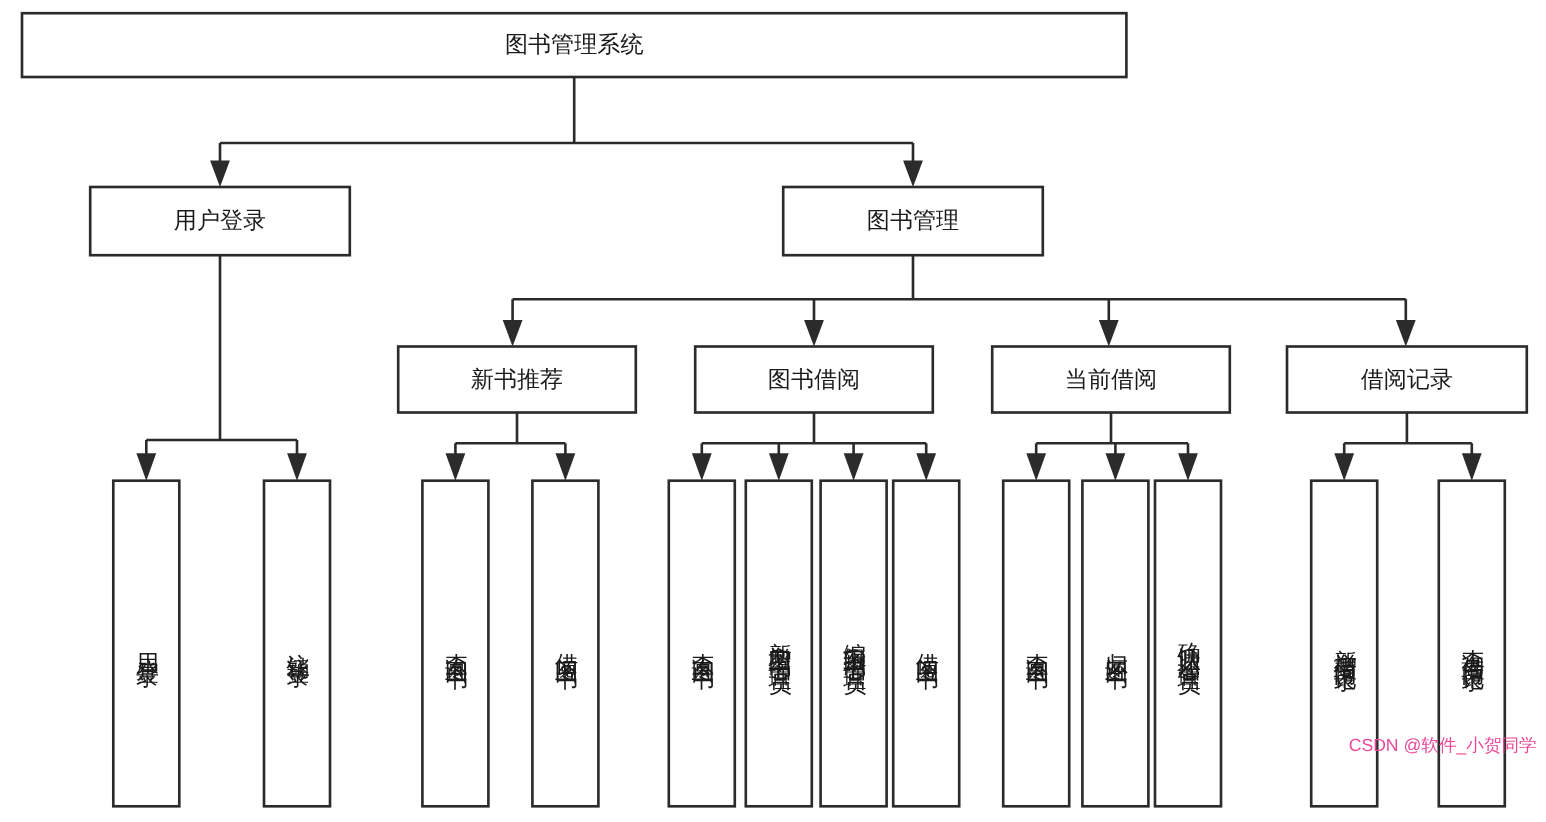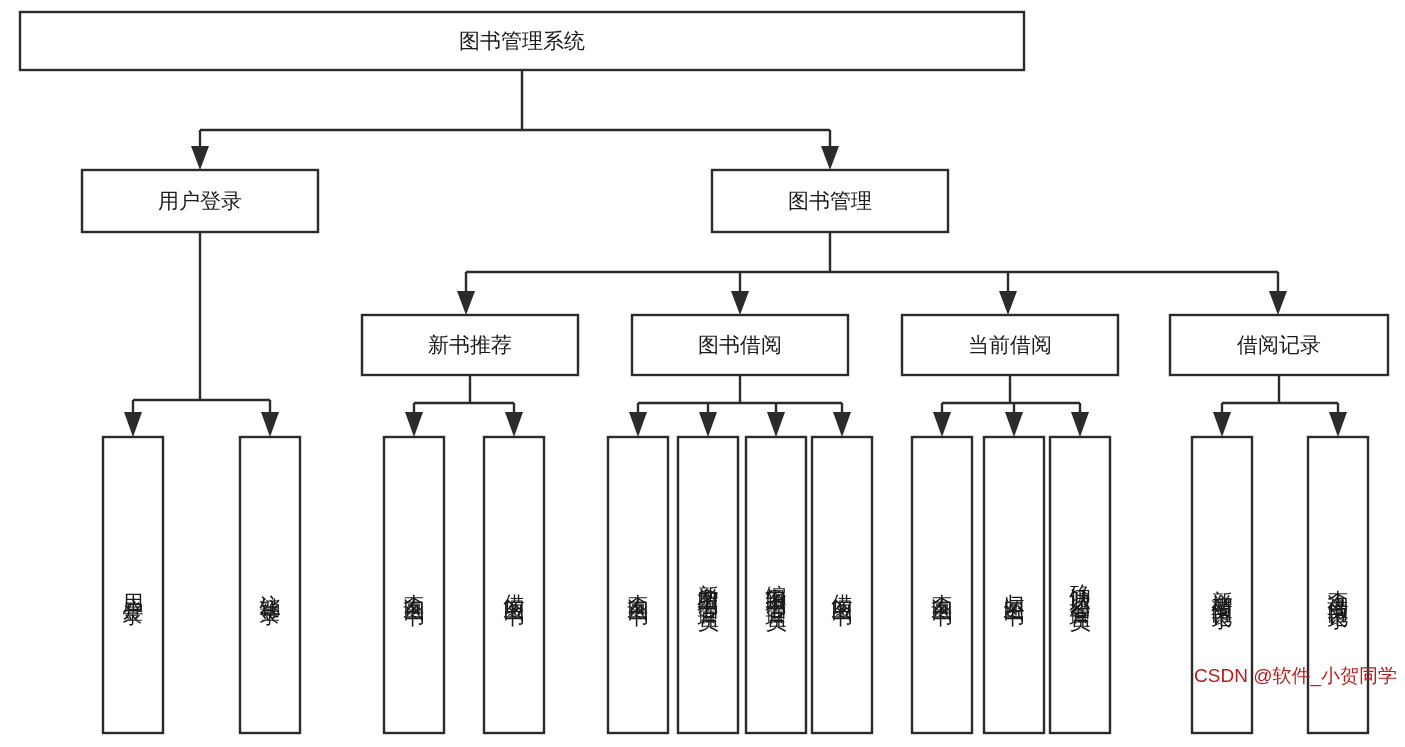--- a/index.html
+++ b/index.html
@@ -61,22 +61,22 @@
     letter-spacing: 4px;
     color: #1a1a1a;
     font-family: "Liberation Sans", "DejaVu Sans", sans-serif;
     white-space: nowrap;
     pointer-events: none;
   }
   .watermark {
     position: absolute;
     right: 8px;
     bottom: 6px;
-    font-size: 19px;
-    color: #b91c1c;
+    font-size: 16px;
+    color: #ec4899;
     font-family: "Liberation Sans", "DejaVu Sans", sans-serif;
     white-space: nowrap;
   }
 </style>
 </head>
 <body>
 
 <div id="diagram-root">
 
   <svg id="flowchart" viewBox="0 0 1405 747">

